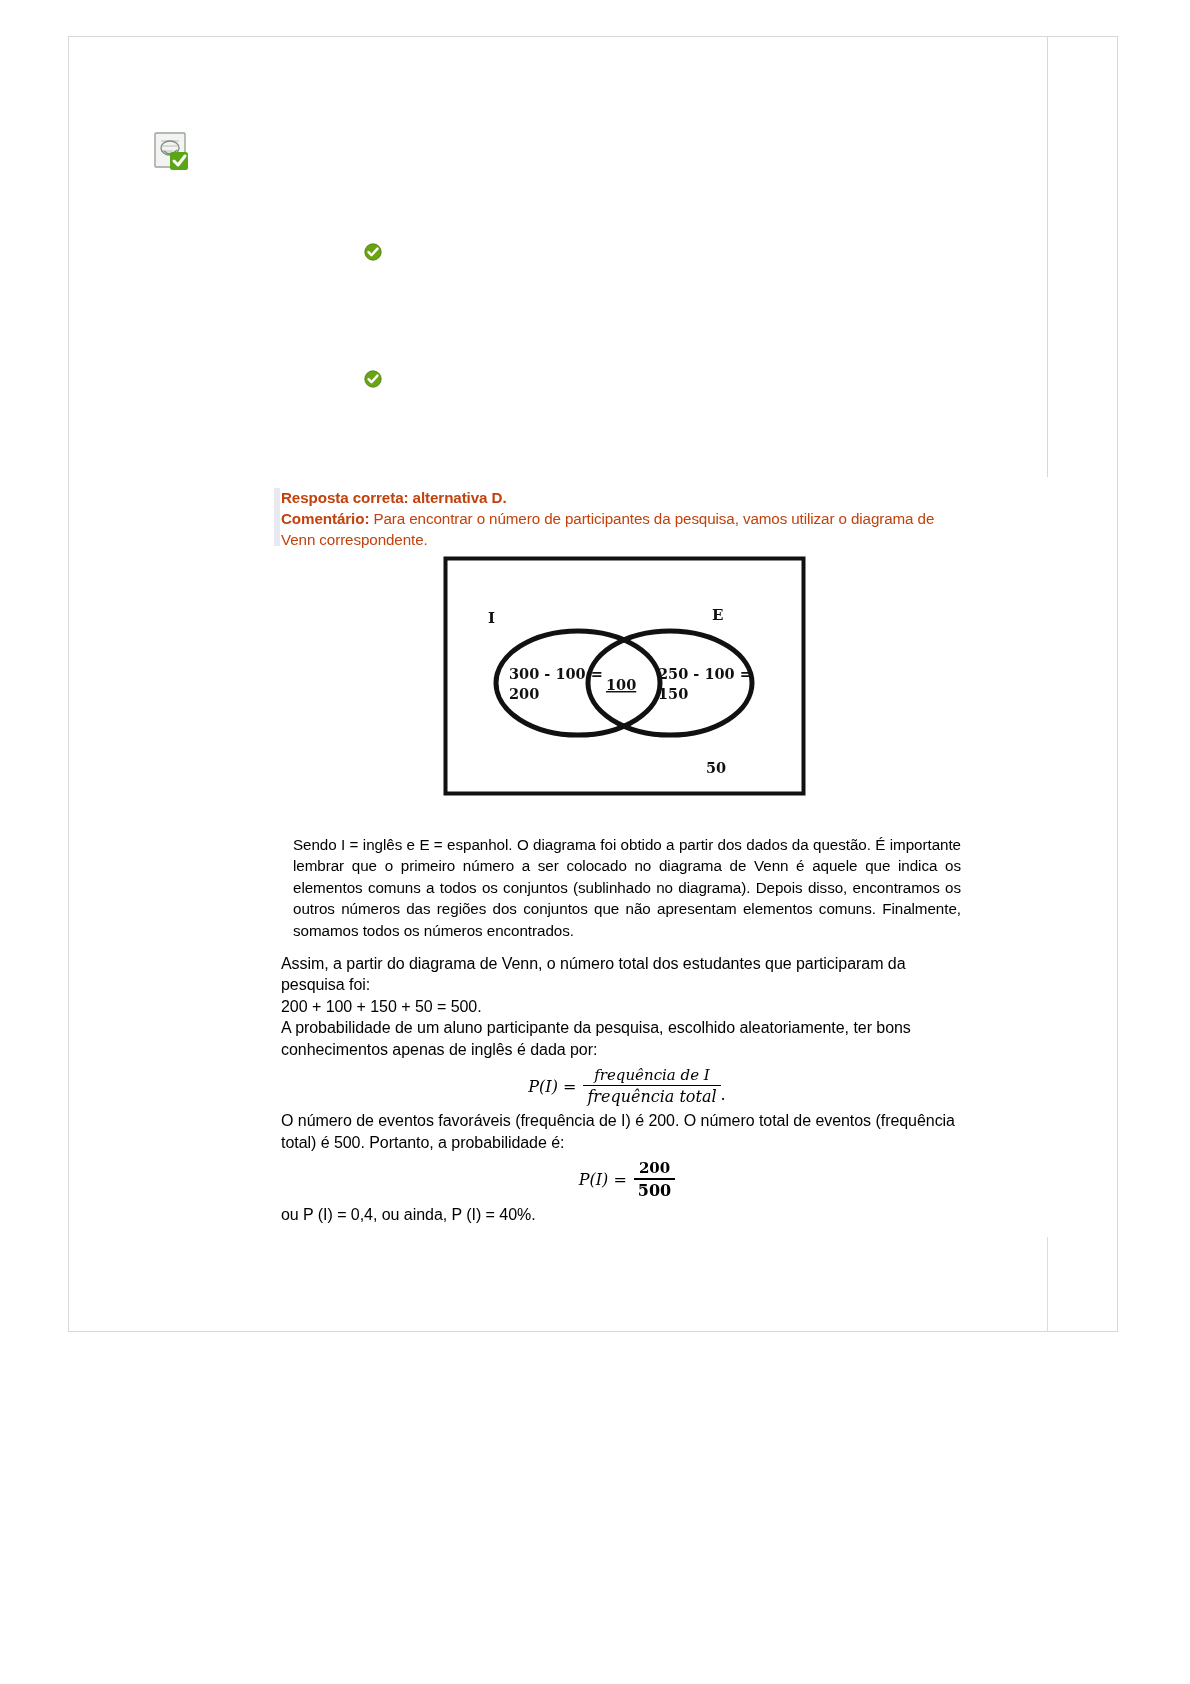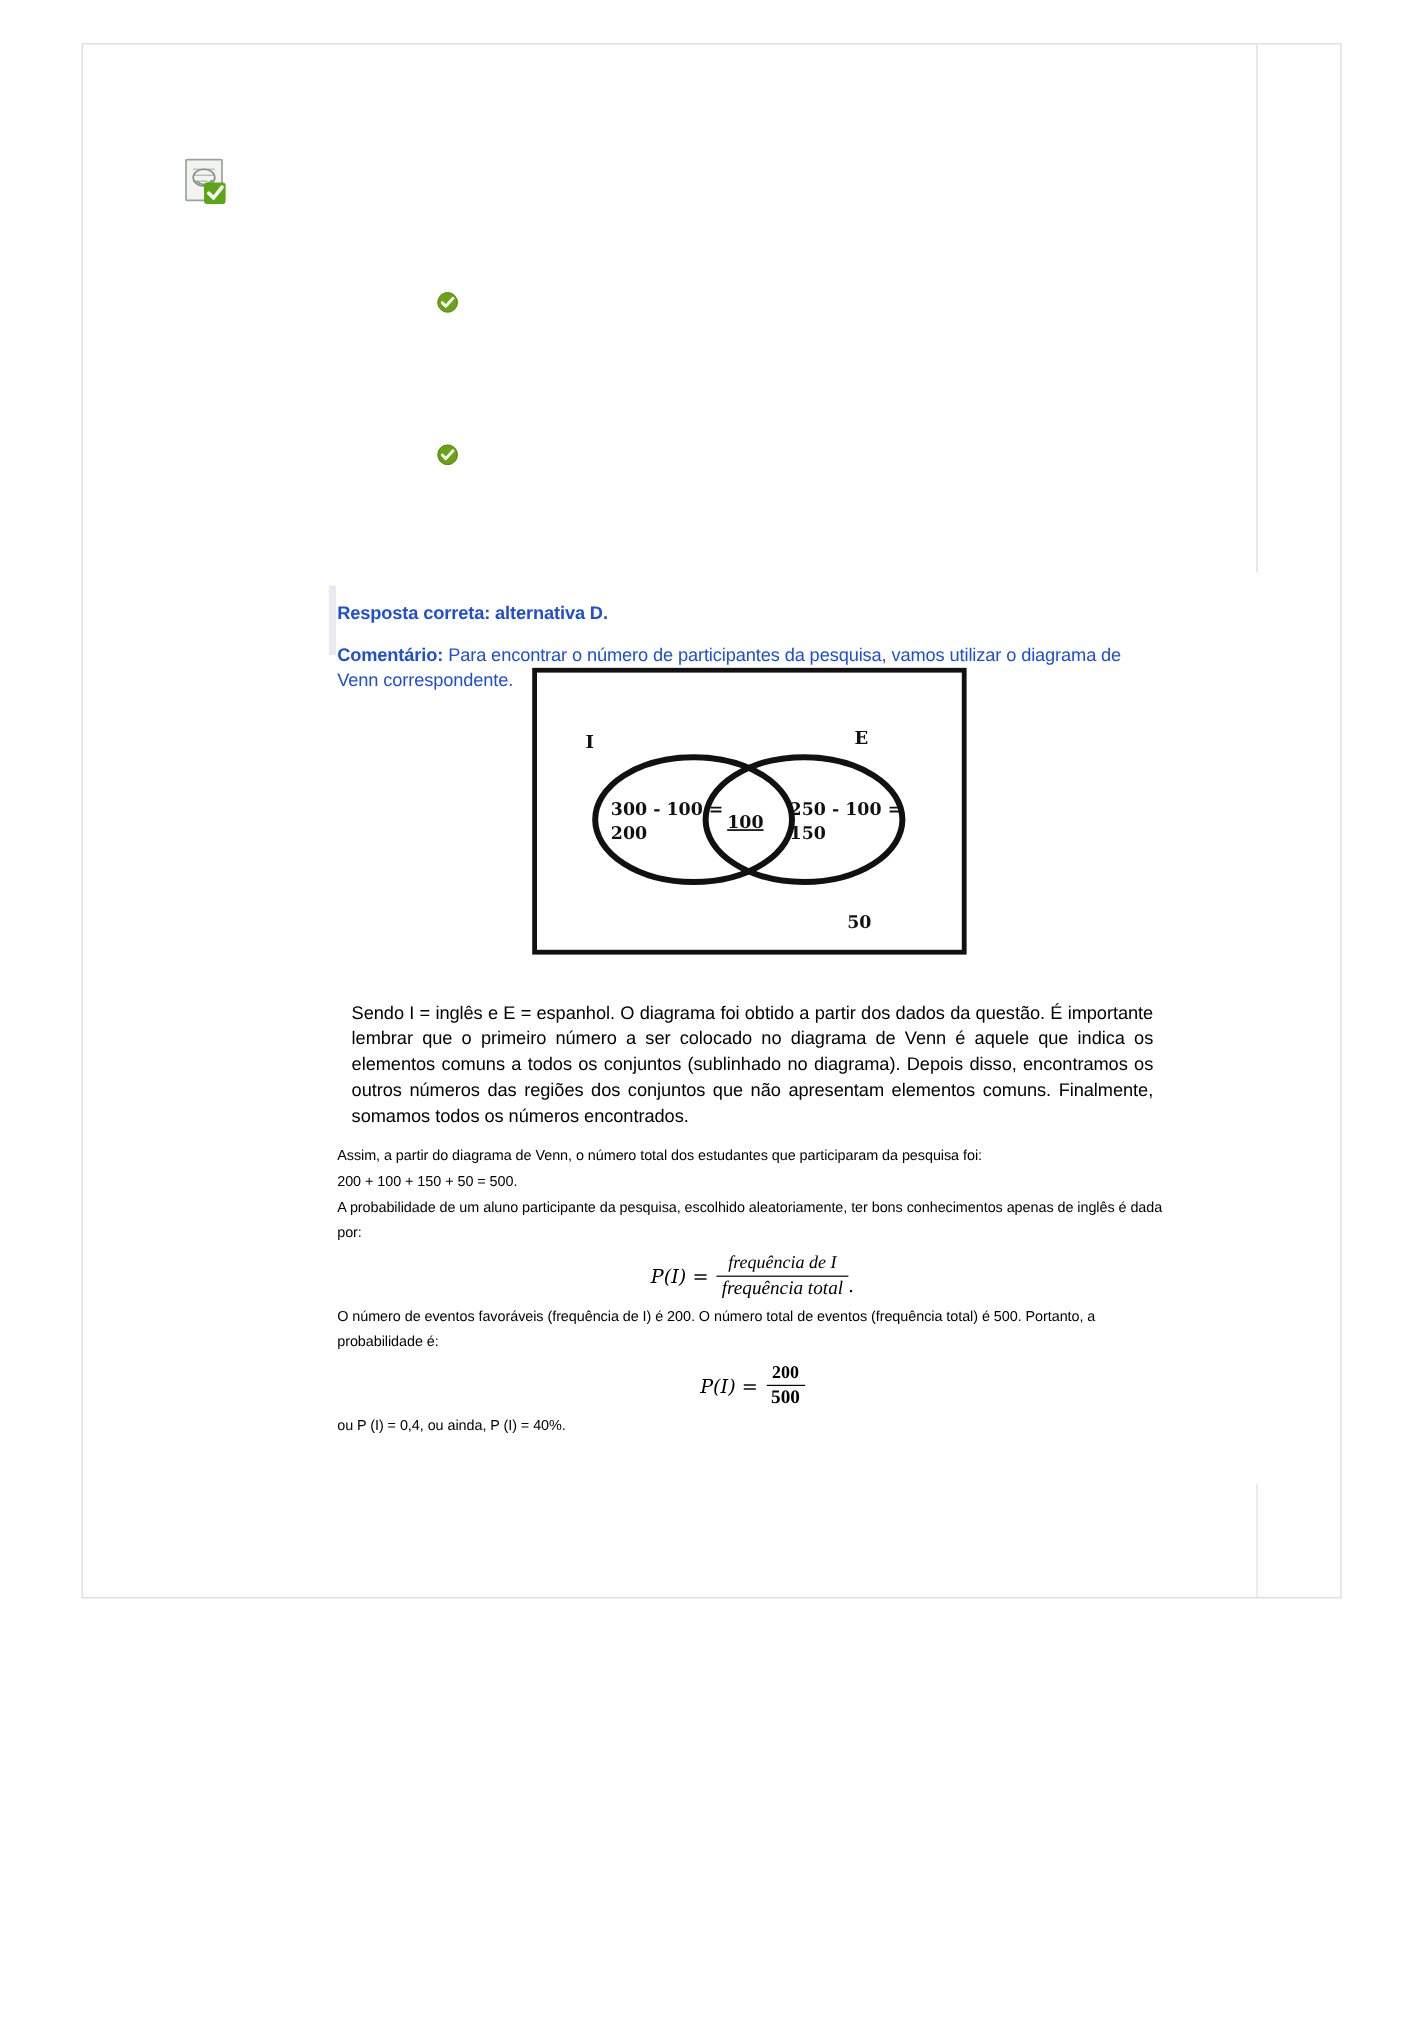--- a/index.html
+++ b/index.html
@@ -73,23 +73,22 @@
     position: absolute;
     left: -7px;
     top: 1px;
     width: 6px;
     height: 58px;
     background: #e9e9f2;
   }
   .fb-line {
     font-size: 15.2px;
     line-height: 21px;
-    color: #1d4ed8;
+    color: #c2410c;
     letter-spacing: -0.1px;
-    margin-top: 14px;
   }
   .fb-strong { font-weight: bold; }
 
   
   .venn-figure {
     position: absolute;
     left: 443px;
     top: 556px;
     width: 363px;
     height: 240px;
@@ -105,21 +104,21 @@
   }
   .p-just {
     font-size: 15.2px;
     line-height: 21.4px;
     text-align: justify;
     text-justify: inter-word;
     margin: 12px;
     letter-spacing: -0.05px;
   }
   .p-left {
-    font-size: 12px;
+    font-size: 16px;
     line-height: 21.4px;
     text-align: left;
     margin: 0;
     letter-spacing: -0.05px;
   }
 
   
   .formula-row {
     display: flex;
     align-items: center;
@@ -134,21 +133,20 @@
     font-style: italic;
     margin-right: 7px;
     white-space: nowrap;
     text-align: right;
   }
   .frac {
     display: inline-flex;
     flex-direction: column;
     align-items: center;
     vertical-align: middle;
-    font-family: Liberation Serif, serif;
   }
   .frac .num {
     font-size: 15px;
     padding: 0 4px 1px 4px;
     white-space: nowrap;
   }
   .frac .bar {
     width: 100%;
     height: 1.4px;
     background: #000;

